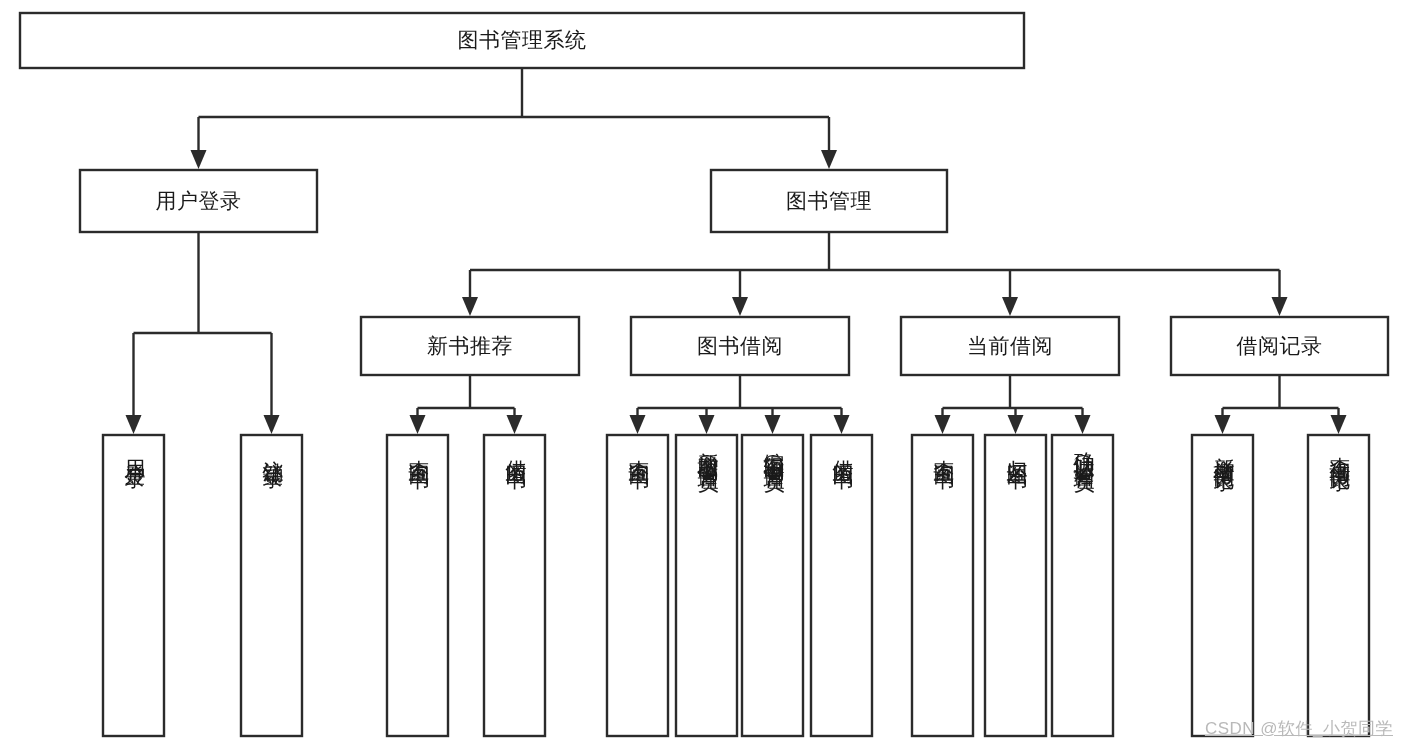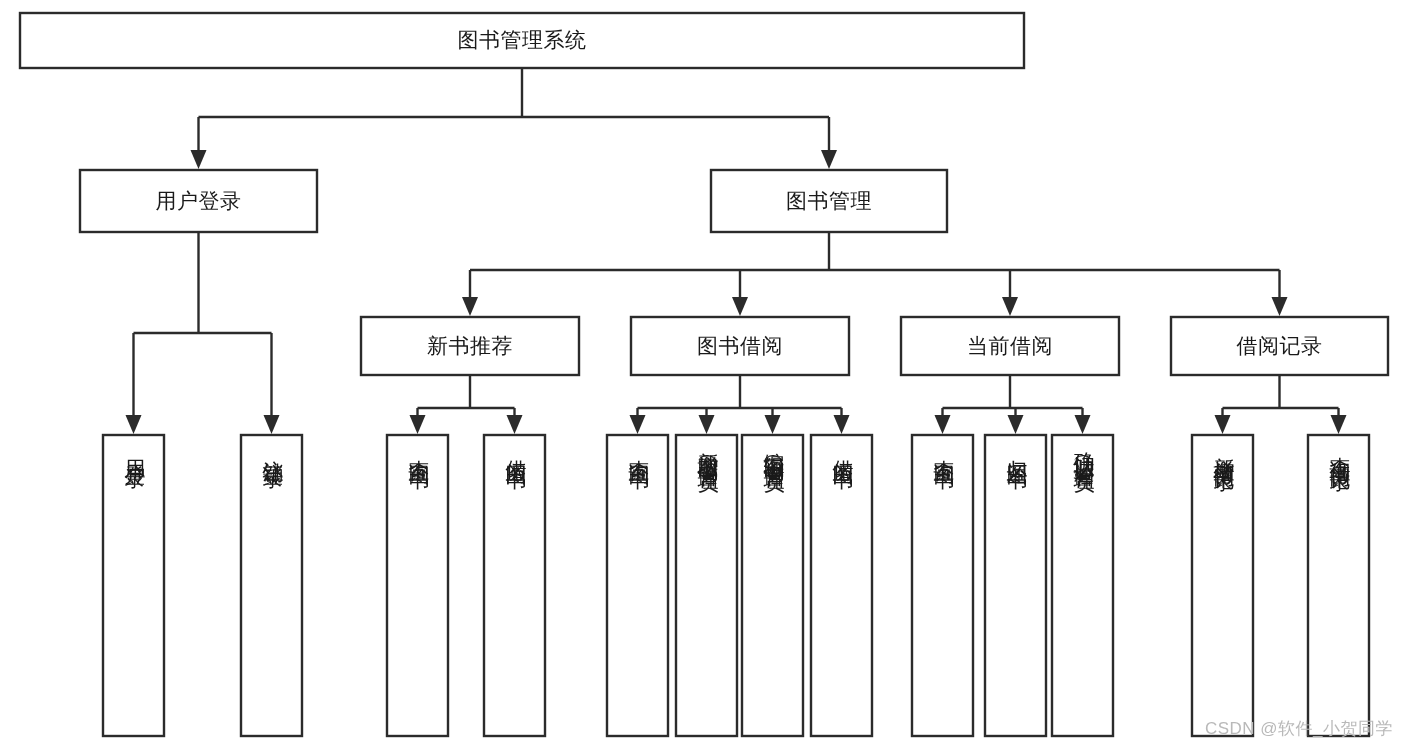--- a/index.html
+++ b/index.html
@@ -52,20 +52,21 @@
   .watermark {
     position: absolute;
     right: 12px;
     bottom: 7px;
     font-family: "Liberation Sans", "DejaVu Sans", sans-serif;
     font-size: 17px;
     color: #b9b9b9;
     letter-spacing: 0.5px;
     white-space: nowrap;
     pointer-events: none;
+    text-decoration: underline;
   }
 </style>
 </head>
 <body>
 
 <div id="diagram-root">
   <svg id="chart-svg" width="1405" height="747" viewBox="0 0 1405 747" xmlns="http://www.w3.org/2000/svg">
     <g id="connector-layer">
         <path d="M 522 68 L 522 117" class="connector"></path>
         <path d="M 198.5 117 L 829 117" class="connector"></path>

